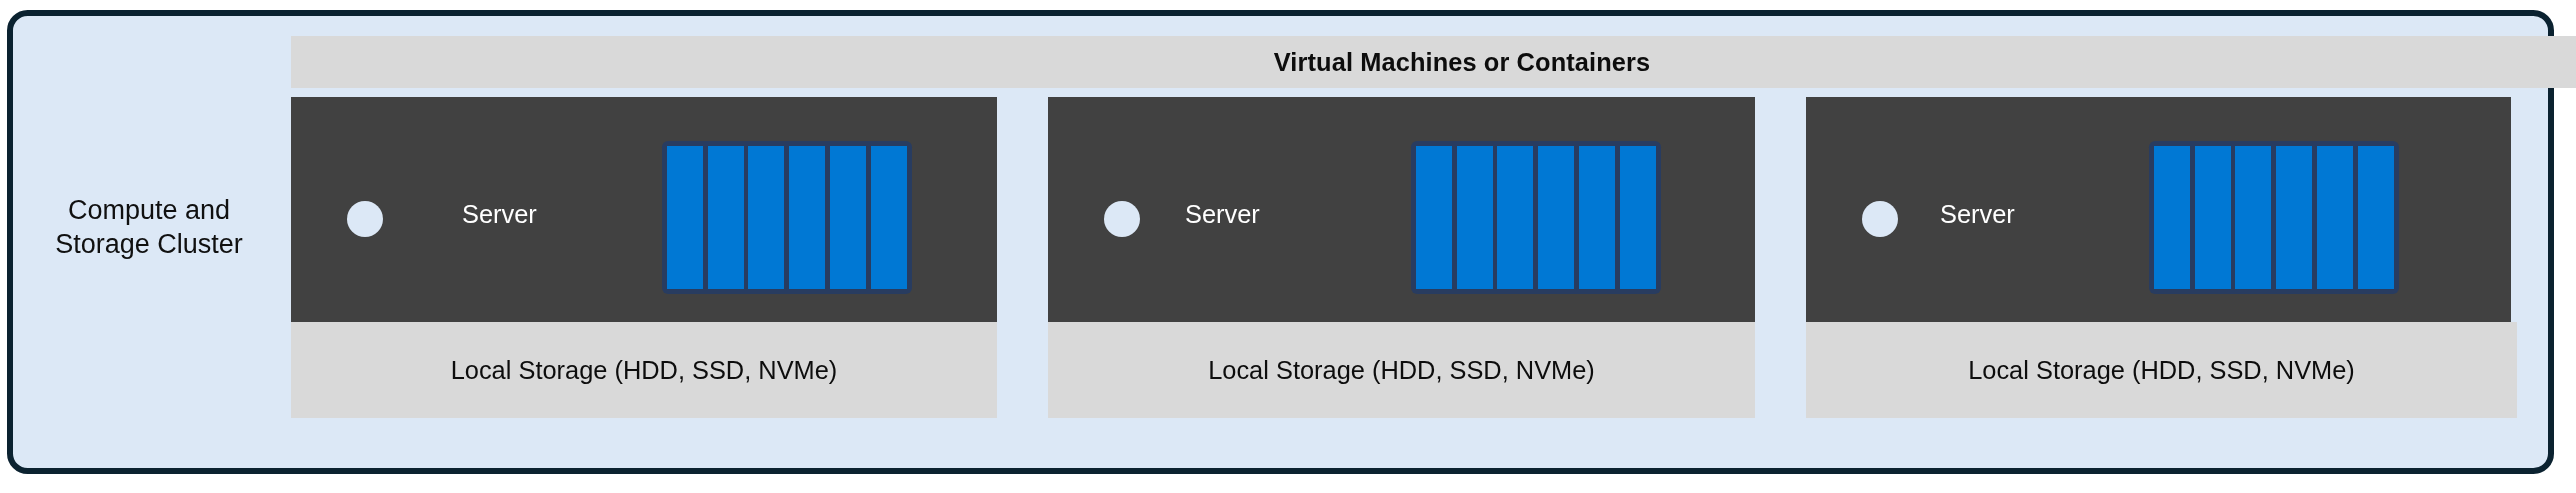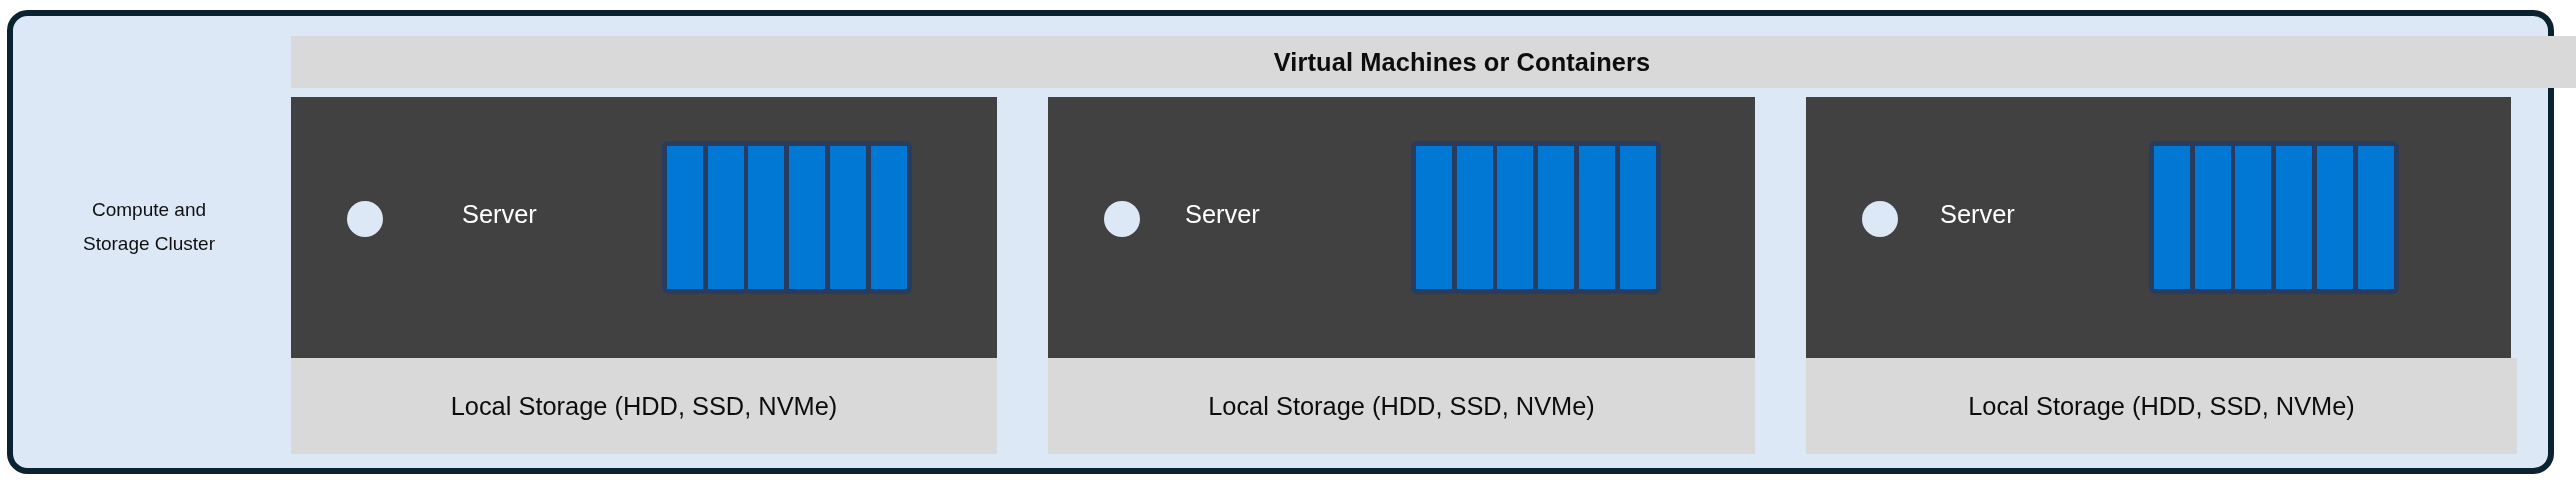--- a/index.html
+++ b/index.html
@@ -14,21 +14,21 @@
     background:#dce8f6;
     border:6.2px solid #0b2230;
     border-radius:20.6px;
   }
 
   
   #cluster-label{
     position:absolute; left:15px; top:193px;
     width:268px;
     text-align:center;
-    font-size:19px;
+    font-size:27px;
     line-height:34px;
     color:#101010;
     white-space:pre-line;
   }
 
   
   #vm-banner{
     position:absolute; left:291px; top:36px;
     width:2342px; height:52px;
     background:#d9d9d9;
@@ -82,21 +82,21 @@
   .server-col.c1 .drive-array{ left:363px; }
   .server-col.c2 .drive-array{ left:343px; }
 
   .drive-bay{
     width:36px; height:143px;
     background:#0078d4;
   }
 
   
   .storage-bar{
-    position:absolute; top:358px; height:96px;
+    position:absolute; top:322px; height:96px;
     background:#d9d9d9;
     display:flex; align-items:center; justify-content:center;
   }
   .server-col.c0 .storage-bar{ left:0; width:706px; }
   .server-col.c1 .storage-bar{ left:0; width:707px; }
   .server-col.c2 .storage-bar{ left:0; width:711px; }
   .storage-bar .storage-text{
     font-size:25.4px; color:#0d0d0d;
   }
 </style>

